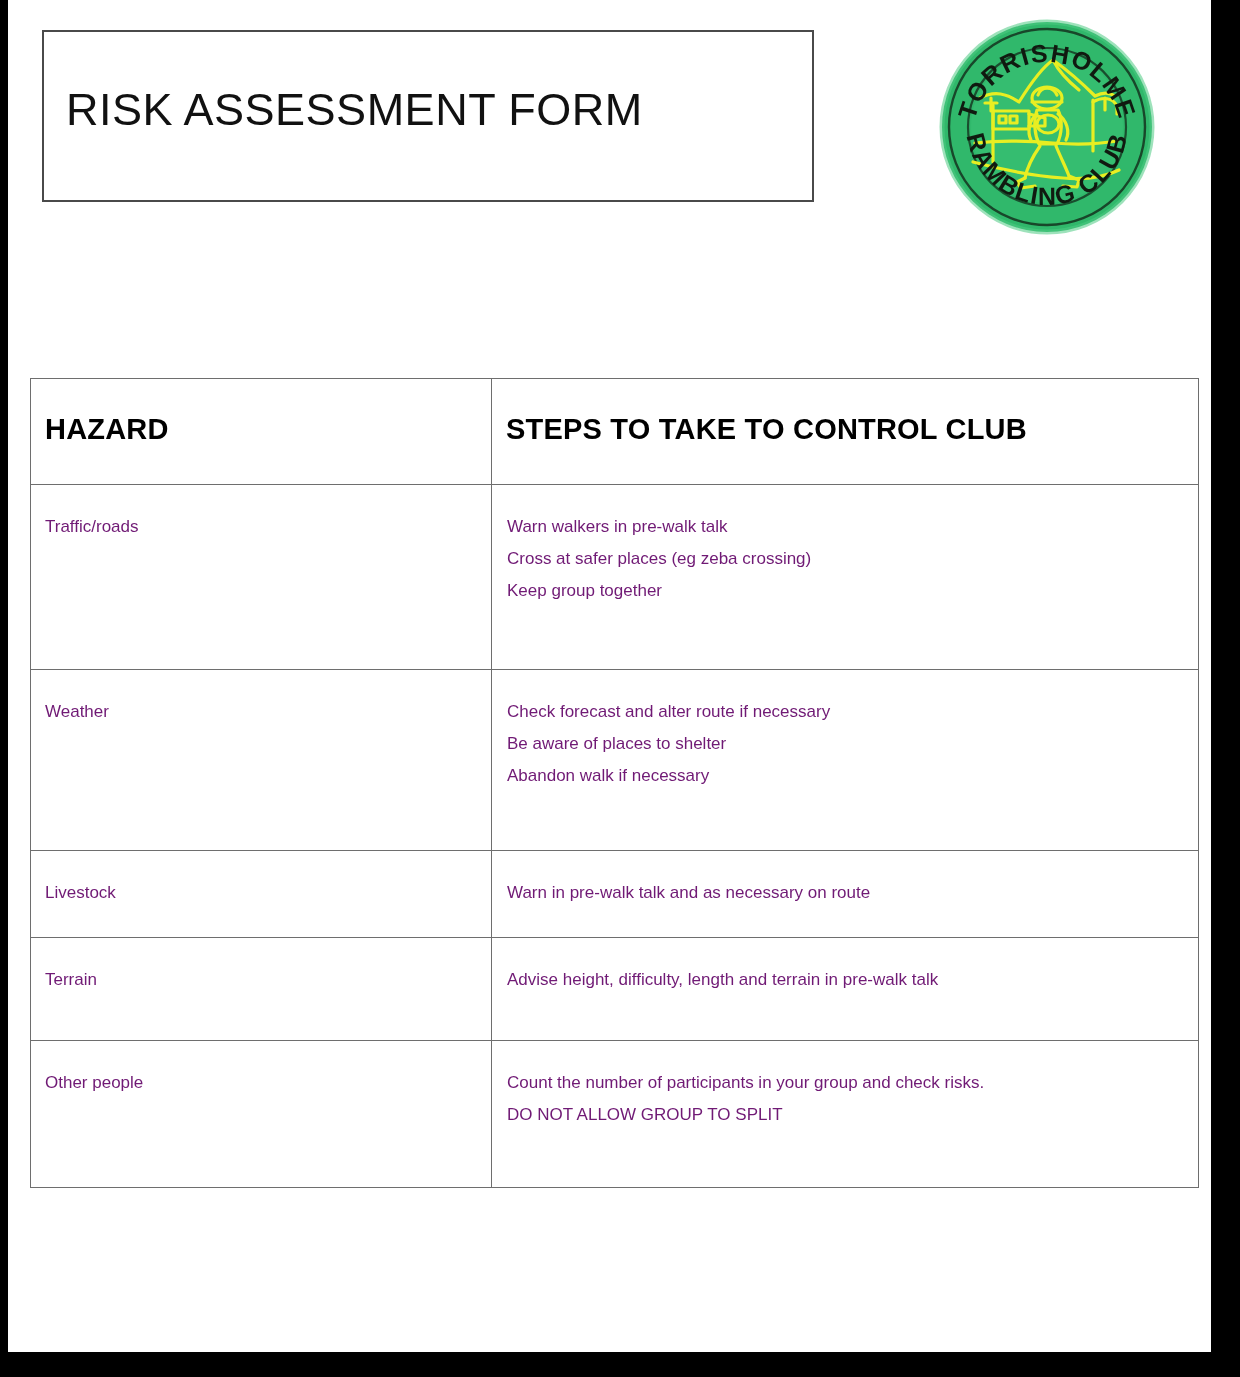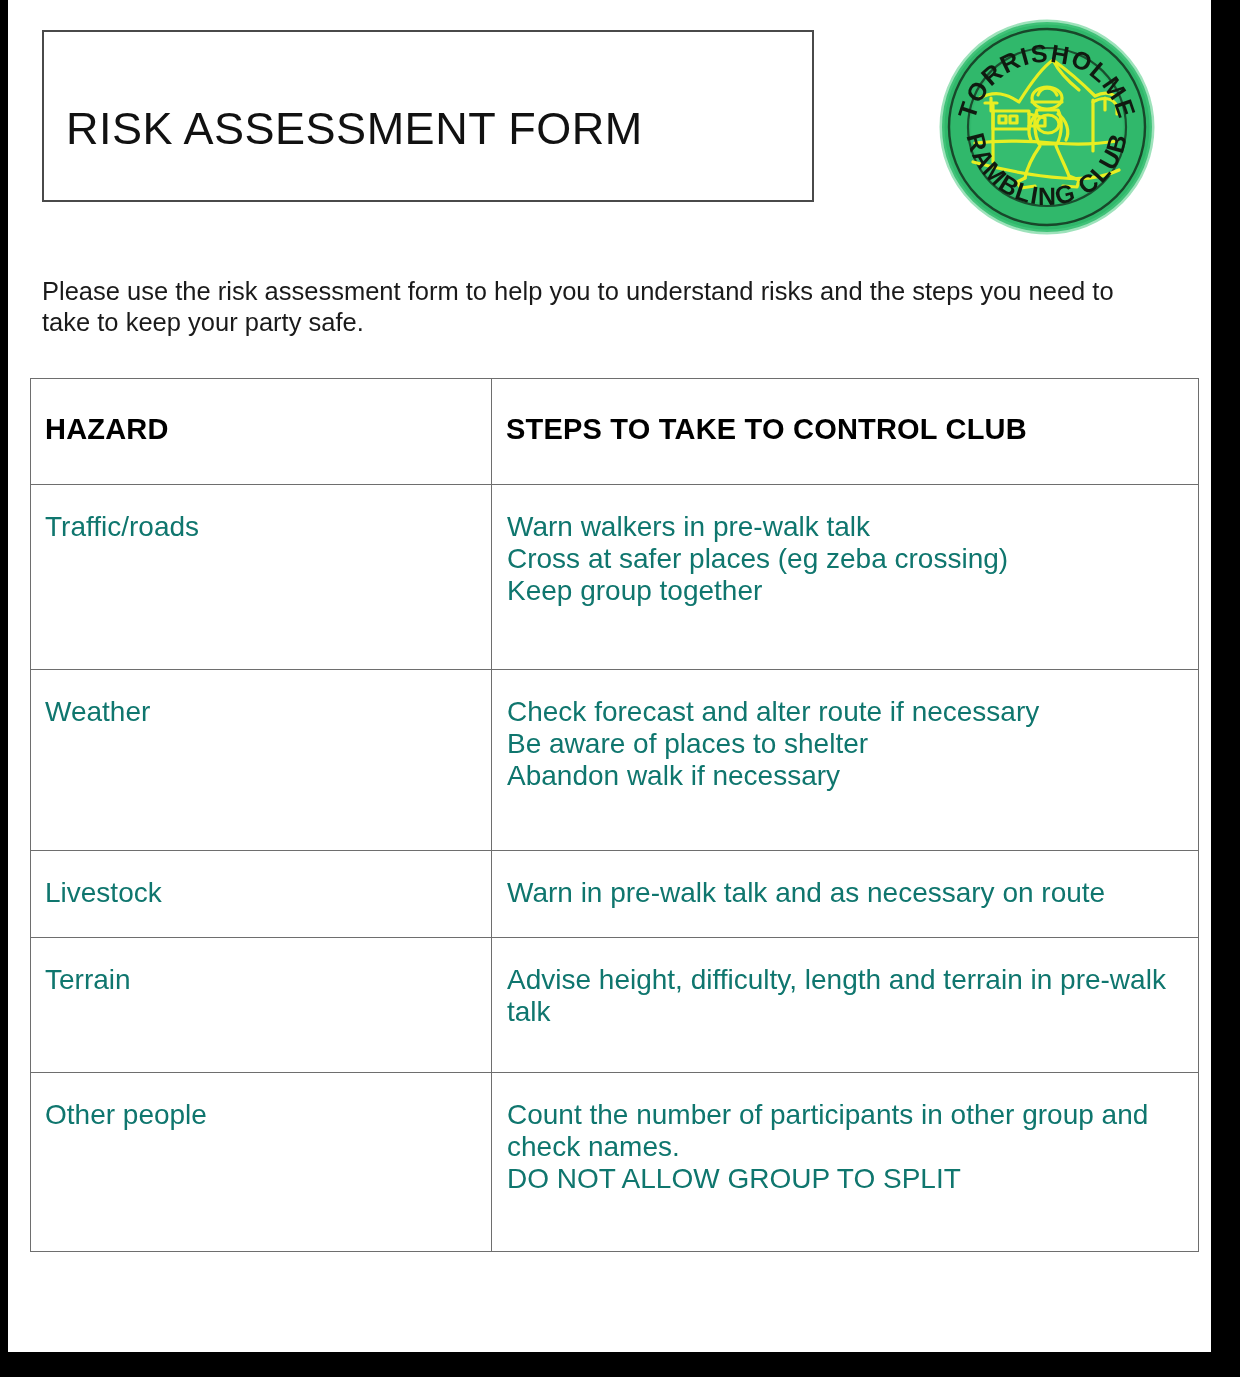--- a/index.html
+++ b/index.html
@@ -45,21 +45,20 @@
   #title-text {
     position: absolute;
     left: 22px;
     top: 52px;
     font-size: 45px;
     font-weight: 400;
     letter-spacing: 0.5px;
     color: #111111;
     white-space: nowrap;
     font-family: "Liberation Sans", sans-serif;
-    margin-top: 19px;
   }
 
   
   #club-logo {
     position: absolute;
     left: 925px;
     top: 10px;
     width: 228px;
     height: 228px;
   }
@@ -108,23 +107,23 @@
     font-weight: 700;
     color: #000000;
     letter-spacing: 0.2px;
   }
 
   .body-cell {
     padding: 26px 14px 30px 14px;
   }
   .body-cell.steps { padding-left: 15px; padding-right: 18px; }
   .cell-text {
-    font-size: 28px;
+    font-size: 17px;
     line-height: 32px;
-    color: #0f766e;
+    color: #701a75;
     white-space: pre-line;
   }
 
   
   tr[data-row="0"] .body-cell { padding-bottom: 62px; }
   tr[data-row="1"] .body-cell { padding-bottom: 28px; }
   tr[data-row="2"] .body-cell { padding-bottom: 58px; }
   tr[data-row="3"] .body-cell { padding-bottom: 46px; }
   tr[data-row="4"] .body-cell { padding-bottom: 44px; }
   tr[data-row="5"] .body-cell { padding-bottom: 56px; }
@@ -189,21 +188,20 @@
           <textPath href="#arcTop" startOffset="50%" text-anchor="middle">TORRISHOLME</textPath>
         </text>
         <text font-family="Liberation Sans, sans-serif" font-size="25" font-weight="700" fill="#101a10" letter-spacing="1.5">
           <textPath href="#arcBottom" startOffset="50%" text-anchor="middle">RAMBLING CLUB</textPath>
         </text>
       </svg>
     </div>
 
   </div>
 
-  <div id="intro-paragraph">Please use the risk assessment form to help you to understand risks and the steps you need to take to keep your party safe.</div>
 
   <table id="risk-table">
     <colgroup>
       <col class="hazard-col">
       <col class="steps-col">
     </colgroup>
     <thead>
       <tr>
         <th>
           <div class="hdr-cell">
@@ -271,21 +269,21 @@
         </td>
       </tr>
       <tr data-row="5">
         <td>
           <div class="body-cell">
               <div class="cell-text">Other people</div>
             </div>
         </td>
         <td>
           <div class="body-cell steps">
-              <div class="cell-text">Count the number of participants in other group and check names.
+              <div class="cell-text">Count the number of participants in your group and check risks.
 DO NOT ALLOW GROUP TO SPLIT</div>
             </div>
         </td>
       </tr>
     </tbody>
   </table>
 
 </div>
 
 </body></html>

